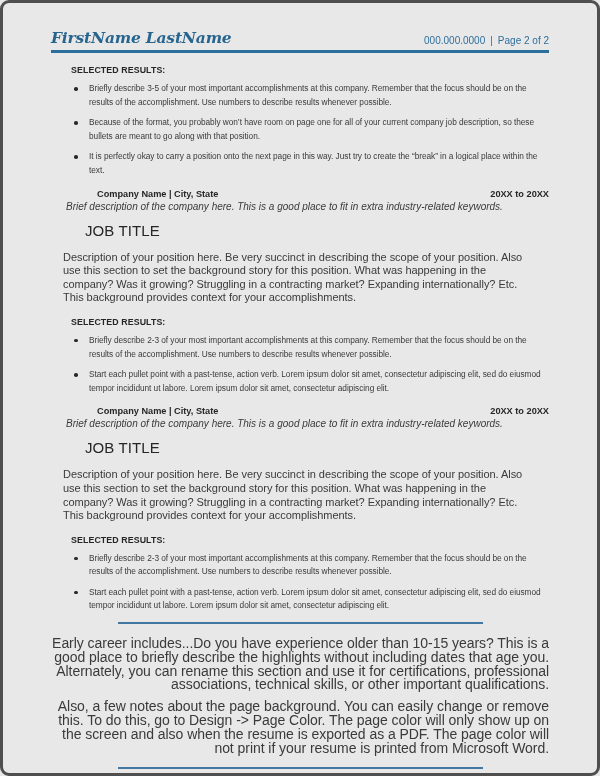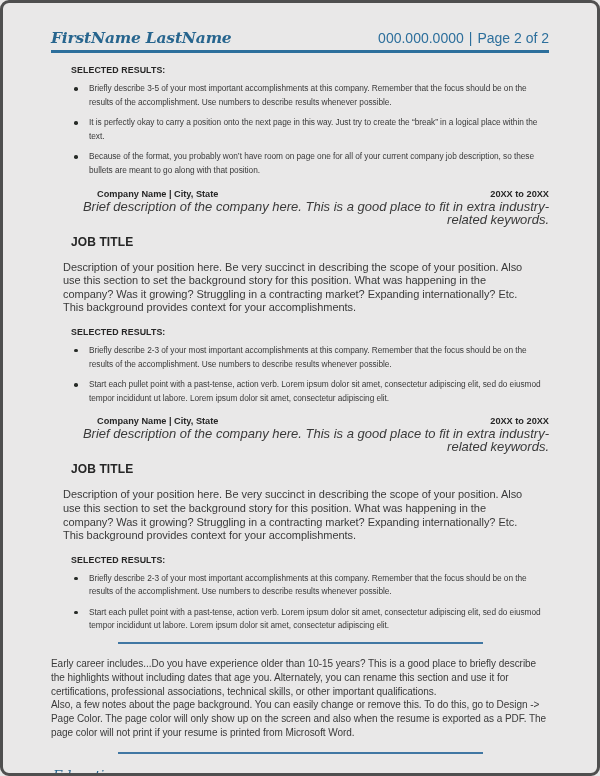--- a/index.html
+++ b/index.html
@@ -20,21 +20,21 @@
   .hdr{
     display:flex;justify-content:space-between;align-items:flex-end;
     border-bottom:3px solid #2d6f9c;
     padding-bottom:3px;
   }
   .hdr-name{
     font-family:"DejaVu Serif","Liberation Serif",serif;
     font-weight:bold;font-style:italic;
     font-size:15.5px;color:#27658e;letter-spacing:-0.2px;
   }
-  .hdr-right{font-size:14px;color:#2d6f9c;padding-bottom:1px;text-align:right;}
+  .hdr-right{font-size:10px;color:#2d6f9c;padding-bottom:1px;text-align:right;}
   .hdr-right .sep{margin:0 5px;}
 
   
   .h-results{
     font-size:8.8px;font-weight:bold;color:#262626;
     margin:12px 0 7px 20px;letter-spacing:0.1px;
   }
   ul.blist{list-style:none;margin:0;padding:0 0 0 22px;}
   ul.blist li{
     position:relative;padding-left:16px;
@@ -46,42 +46,42 @@
     width:3.5px;height:3.5px;border-radius:50%;
     background:#272b27;
   }
   .company-row{
     display:flex;justify-content:space-between;align-items:baseline;
     margin-top:11px;
   }
   .company{font-size:9.2px;font-weight:bold;color:#262626;margin-left:46px;}
   .dates{font-size:9.2px;font-weight:bold;color:#262626;}
   .company-desc{
-    font-style:italic;font-size:13px;line-height:13px;
-    margin:1px 0 0 15px;color:#3a3a3a;text-align:right;
+    font-style:italic;font-size:10px;line-height:13px;
+    margin:1px 0 0 15px;color:#3a3a3a;
   }
   .job-title{
-    font-size:12px;font-weight:bold;color:#262626;
-    margin:9px 0 4px 20px;letter-spacing:0.1px;
+    font-size:15px;font-weight:normal;color:#262626;
+    margin:9px 0 4px 34px;letter-spacing:0.1px;
   }
   .pos-desc{
     font-size:11px;line-height:13.6px;letter-spacing:-0.05px;
     margin:12px;color:#3a3a3a;
   }
   .position .h-results{margin-top:5px;}
 
   .divider{
     width:365px;margin:9px auto 0 auto;
     border-top:2px solid #4177a3;
   }
   .note{
-    font-size:10px;line-height:13.8px;letter-spacing:-0.05px;
-    margin:13px 0 0 0;color:#3a3a3a;
+    font-size:14px;line-height:13.8px;letter-spacing:-0.05px;
+    margin:13px 0 0 0;color:#3a3a3a;text-align:right;
   }
-  .note + .note{margin-top:0;}
+  .note + .note{margin-top:8px;}
   .divider.second{margin-top:12px;}
 
   .edu-heading{
     font-family:"DejaVu Serif","Liberation Serif",serif;
     font-weight:normal;font-style:italic;
     font-size:13.5px;color:#27658e;
     margin:13px 0 0 2px;letter-spacing:-0.2px;
   }
   .degree-line{
     font-size:8.8px;margin:16px 0 0 20px;color:#3a3a3a;
@@ -97,22 +97,22 @@
     <div class="hdr">
       <div class="hdr-name">FirstName LastName</div>
       <div class="hdr-right">
         <span>000.000.0000</span><span class="sep">|</span><span>Page 2 of 2</span>
       </div>
     </div>
 
     <div class="h-results">SELECTED RESULTS:</div>
     <ul class="blist">
       <li><span class="dot"></span><span>Briefly describe 3-5 of your most important accomplishments at this company. Remember that the focus should be on the results of the accomplishment. Use numbers to describe results whenever possible.</span></li>
+      <li><span class="dot"></span><span>Because of the format, you probably won’t have room on page one for all of your current company job description, so these bullets are meant to go along with that position.</span></li>
       <li><span class="dot"></span><span>It is perfectly okay to carry a position onto the next page in this way. Just try to create the “break” in a logical place within the text.</span></li>
-      <li><span class="dot"></span><span>Because of the format, you probably won’t have room on page one for all of your current company job description, so these bullets are meant to go along with that position.</span></li>
     </ul>
 
     <div class="position">
       <div class="company-row">
         <span class="company">Company Name | City, State</span>
         <span class="dates">20XX to 20XX</span>
       </div>
       <div class="company-desc">Brief description of the company here. This is a good place to fit in extra industry-related keywords.</div>
       <div class="job-title">JOB TITLE</div>
       <p class="pos-desc">Description of your position here. Be very succinct in describing the scope of your position. Also use this section to set the background story for this position. What was happening in the company? Was it growing? Struggling in a contracting market? Expanding internationally? Etc. This background provides context for your accomplishments.</p>

